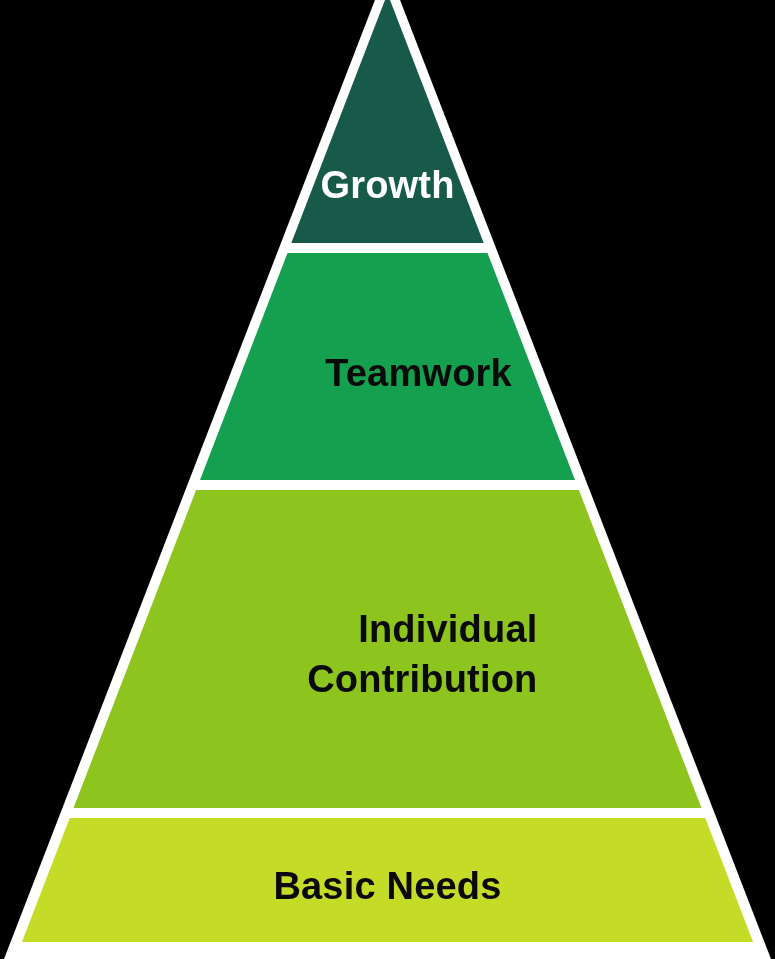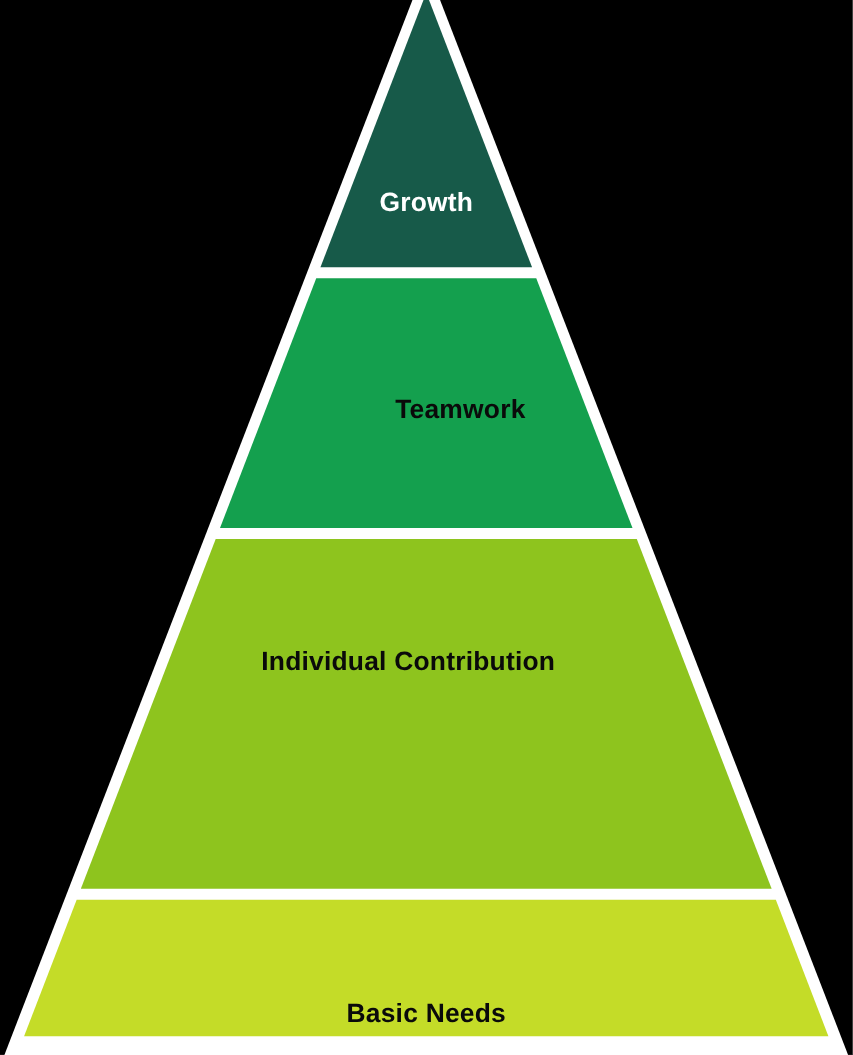--- a/index.html
+++ b/index.html
@@ -20,35 +20,35 @@
   .stage svg {
     position: absolute;
     inset: 0;
     display: block;
   }
   .level-label {
     position: absolute;
     left: 50%;
     transform: translateX(-50%);
     font-weight: 700;
-    font-size: 24px;
+    font-size: 38px;
     line-height: 36px;
-    text-align: left;
+    text-align: right;
     white-space: nowrap;
     letter-spacing: 0.2px;
   }
   .level-label--growth { top: 167px; }
   .level-label--teamwork { top: 355px; }
   .level-label--individual-contribution {
-    top: 577px;
+    top: 604px;
     white-space: normal;
     width: 300px;
     line-height: 50px;
   }
-  .level-label--basic-needs { top: 868px; margin-top: 36px; }
+  .level-label--basic-needs { top: 868px; }
 </style>
 </head>
 <body>
 
 <div class="stage" style="background-color: rgb(0, 0, 0);">
 
   <svg viewBox="0 0 775 959" width="775" height="959">
     <polygon points="387.5,-32.4 4,959 771,959" fill="#ffffff"></polygon>
     <polygon points="387.5,-6.5 483.7,243 291.3,243" fill="#175a49"></polygon>
     <polygon points="287.5,253 487.5,253 575,480 200,480" fill="#14a04e"></polygon>

